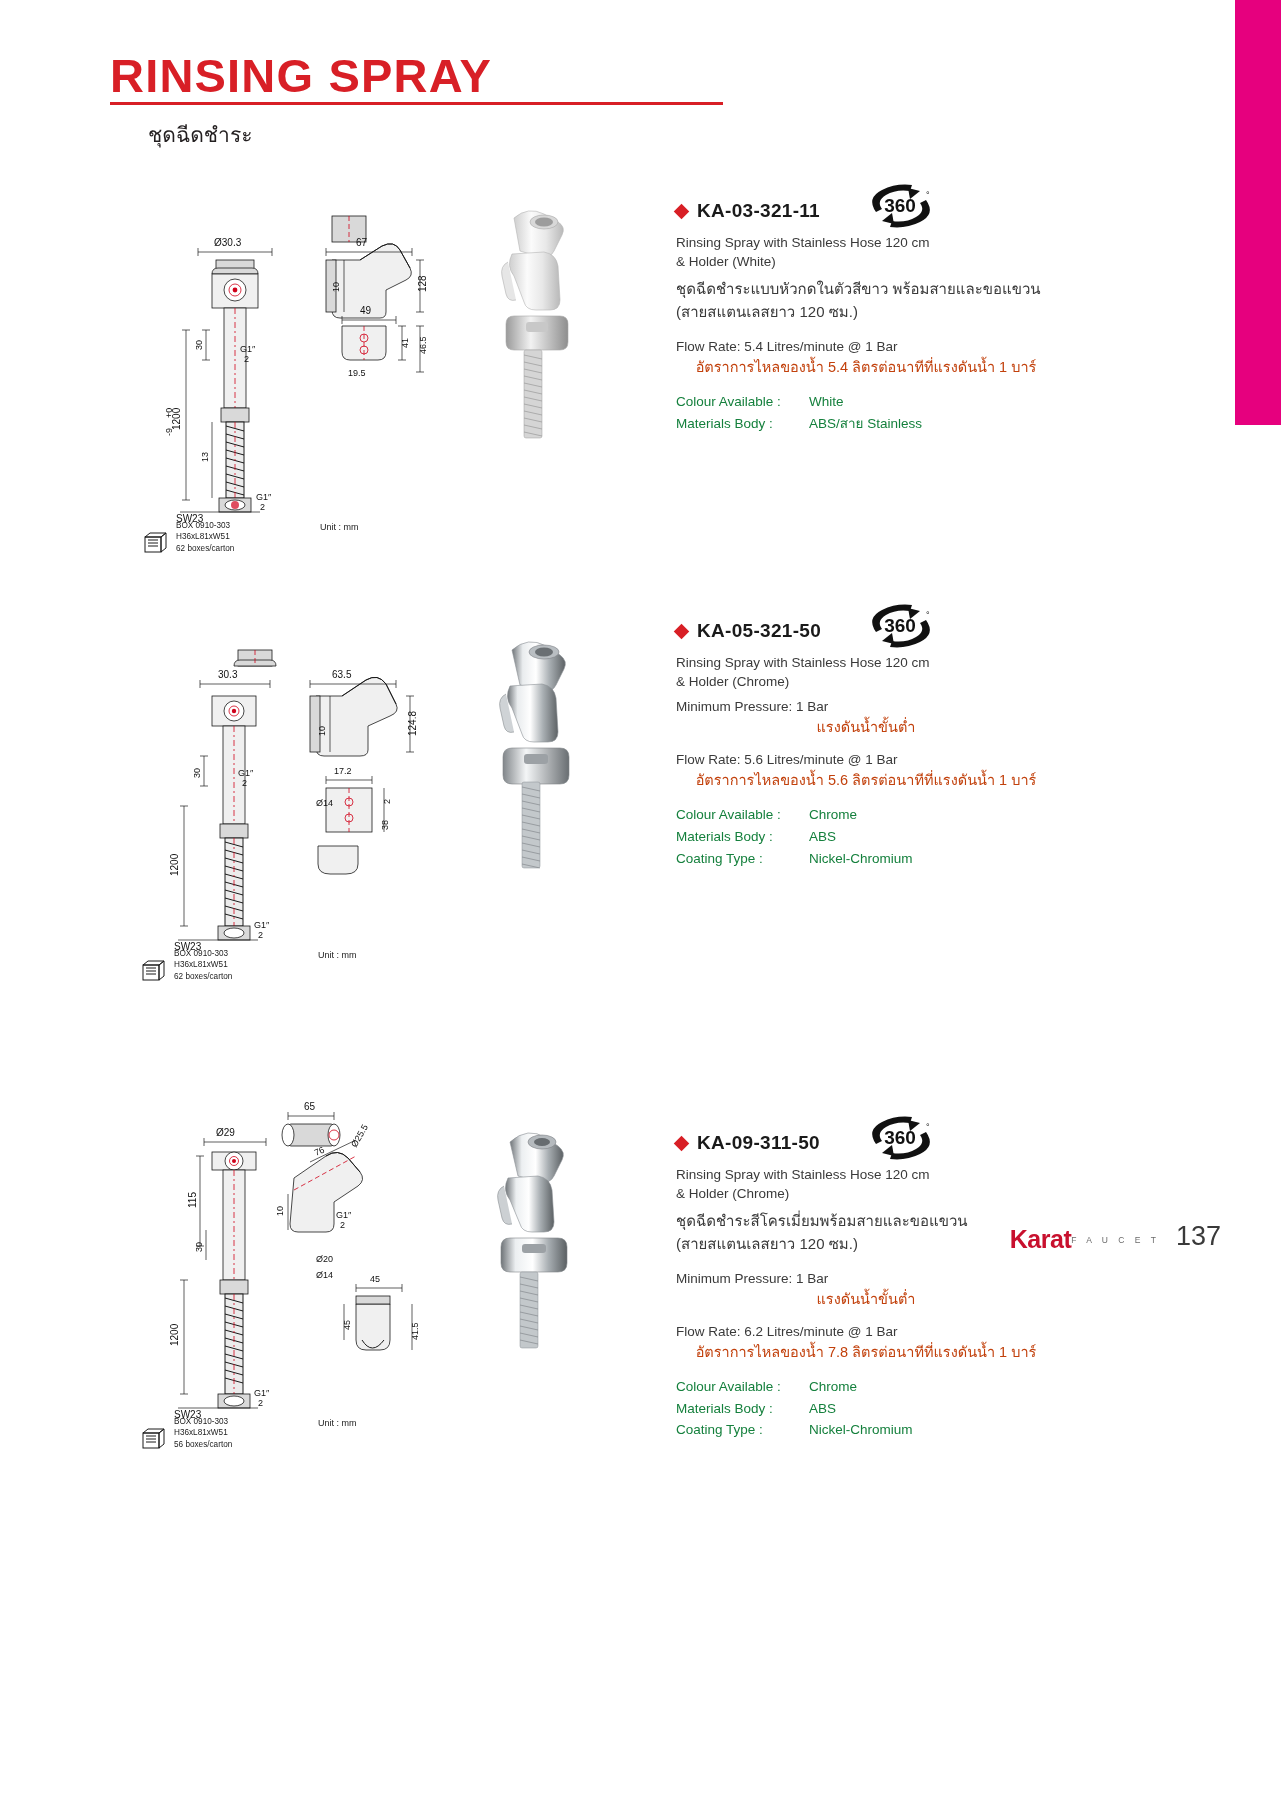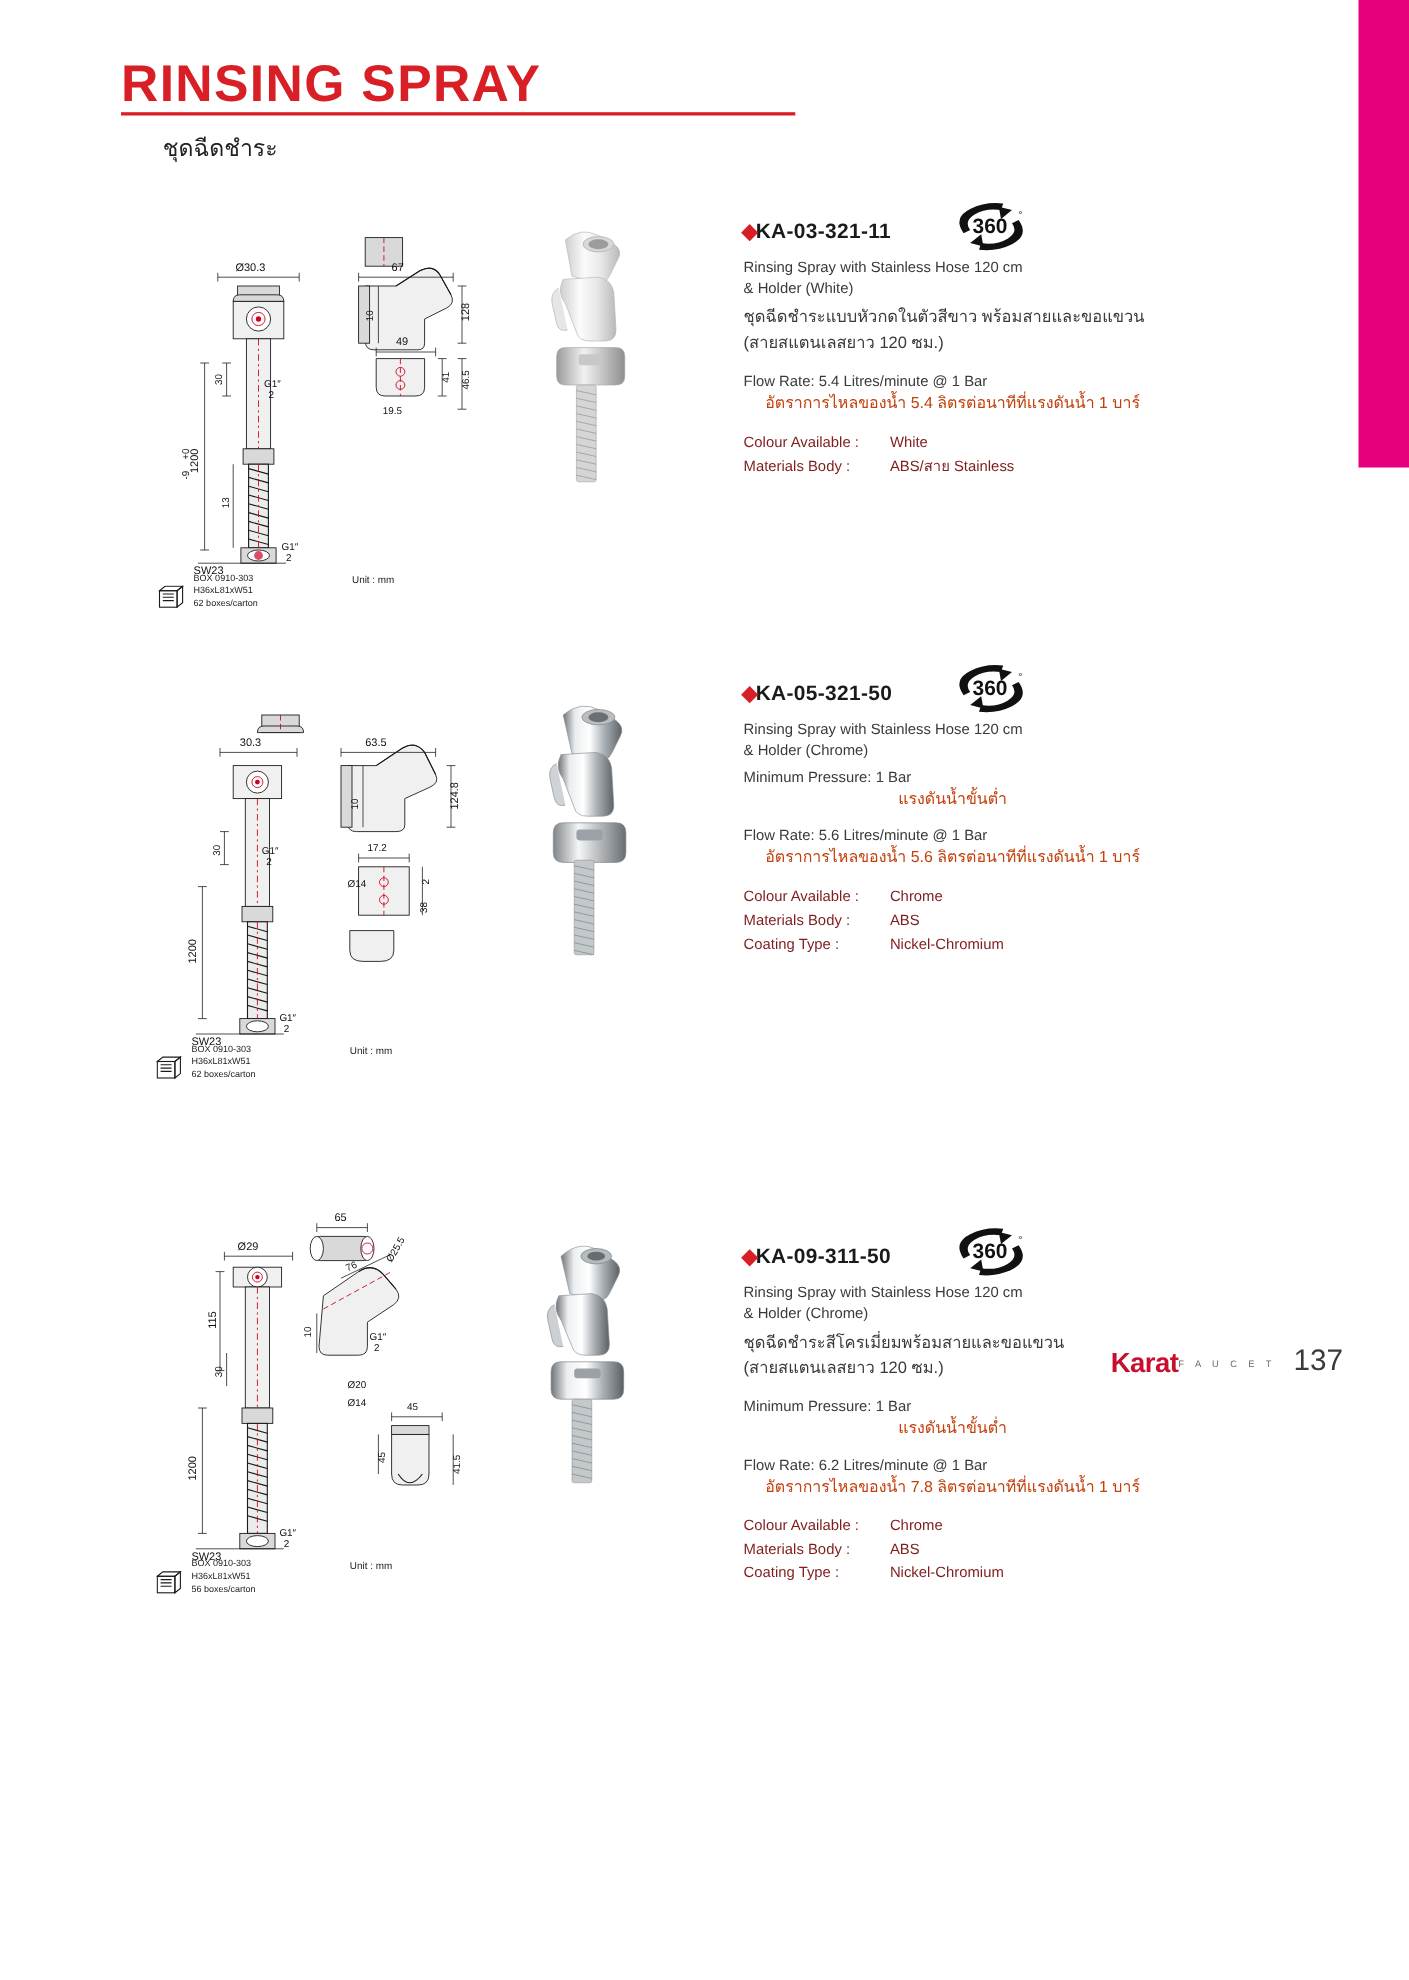--- a/index.html
+++ b/index.html
@@ -32,32 +32,32 @@
     position:absolute;left:112px;top:118px;font-size:21px;color:#231f20;margin-left:36px;
   }
 
   
   .product{position:absolute;left:0;width:1281px;}
   .p1{top:200px;}
   .p2{top:620px;}
   .p3{top:1090px;}
 
   .info{position:absolute;left:676px;top:0;width:380px;}
-  .code-row{display:flex;align-items:center;margin-bottom:12px;}
+  .code-row{display:flex;align-items:center;gap:10px;margin-bottom:12px;}
   .diamond{
     width:11px;height:11px;background:#d81f26;transform:rotate(45deg);
     flex:0 0 auto;
   }
   .code{font-size:19px;font-weight:bold;letter-spacing:.3px;color:#1a1a1a;}
   .desc-en{font-size:13.5px;line-height:1.38;color:#3a3a3a;margin-bottom:7px;}
   .desc-th{font-size:15px;line-height:1.52;color:#3a3a3a;margin-bottom:14px;}
   .spec-en{font-size:13.5px;line-height:1.4;color:#3a3a3a;}
   .spec-th{font-size:14.5px;line-height:1.45;color:#c2410c;margin-bottom:13px;text-align:center;}
   .attrs{margin-top:4px;}
-  .attr{display:flex;font-size:13.5px;line-height:1.62;color:#7f1d1d;}
+  .attr{display:flex;font-size:13.5px;line-height:1.62;color:#15803d;}
   .attr .k{width:133px;flex:0 0 133px;}
   .attr .v{flex:1;}
 
   
   .badge360{
     position:absolute;right:118px;top:-22px;width:74px;height:56px;
   }
 
   
   .drawing{position:absolute;left:120px;top:0;width:400px;height:340px;}

